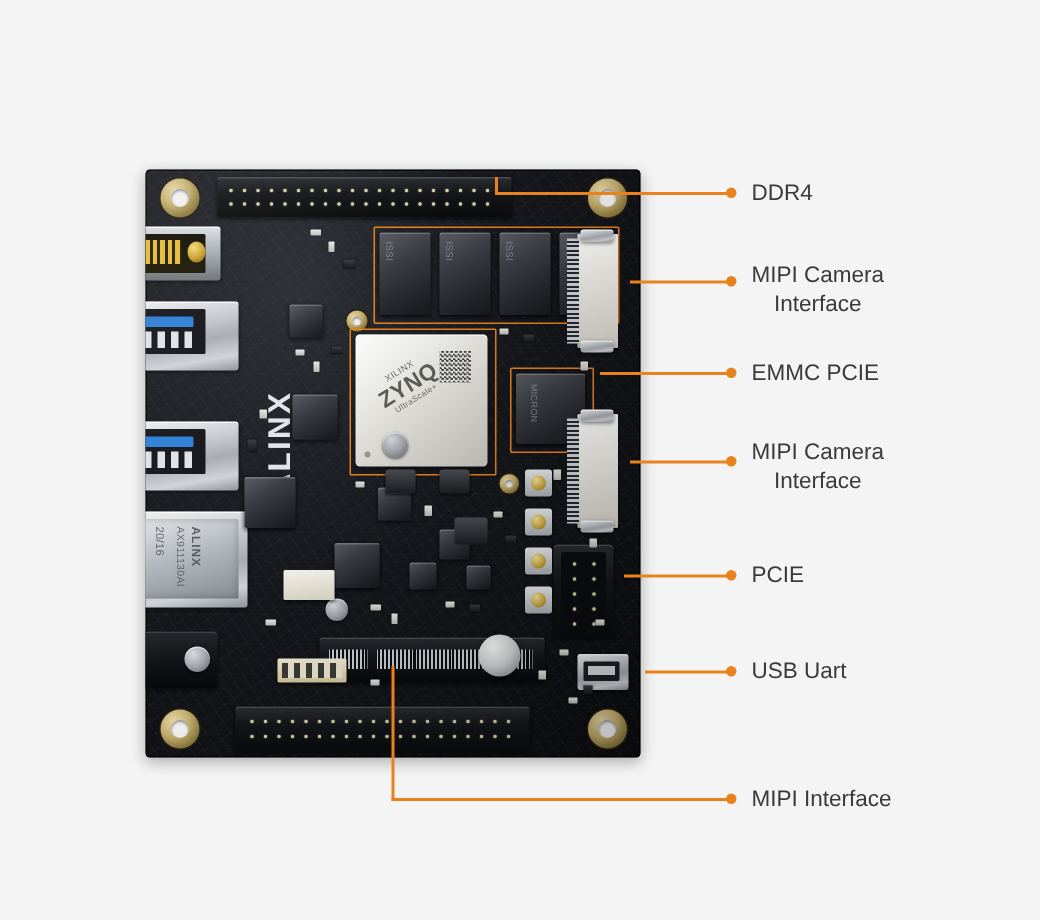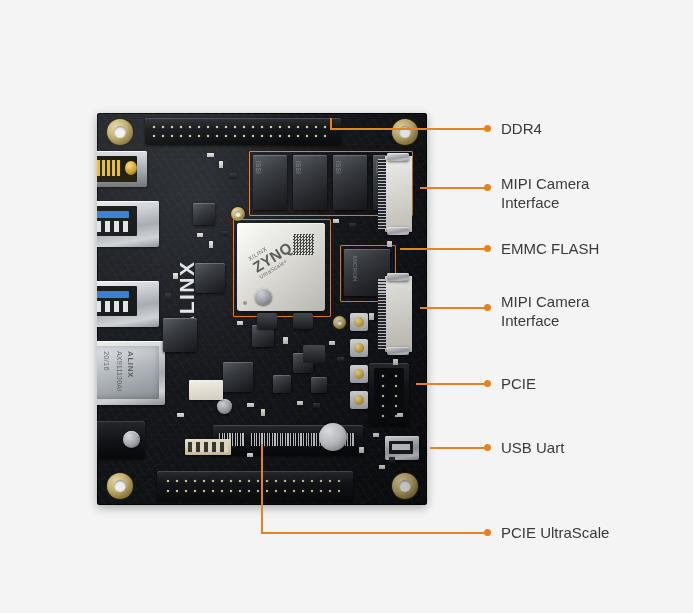--- a/index.html
+++ b/index.html
@@ -3,21 +3,21 @@
 <meta charset="utf-8">
 <style>
   html,body{margin:0;padding:0;}
   body{
     width:693px;height:613px;
     background:#f4f4f4;
     font-family:"Liberation Sans", sans-serif;
     overflow:hidden;
     position:relative;
   }
-  #stage{position:absolute;inset:0;}
+  #stage{position:absolute;inset:0;text-align:center;}
 
   
   .board{
     position:absolute;
     left:97px;top:113px;width:330px;height:392px;
     background:
       radial-gradient(ellipse at 32% 20%, #2a2d33 0%, #15171b 45%, #0b0c0f 100%);
     border-radius:3px;
     box-shadow:0 3px 10px rgba(0,0,0,.30), 0 0 0 1px #000 inset;
     overflow:hidden;
@@ -426,21 +426,21 @@
   <div>
     <div class="lead" style="left:420px;top:187.2px;width:67px;height:1.6px"></div>
     <div class="dot" style="left:484px;top:184px"></div>
     <div class="lbl" style="left:501px;top:174px">MIPI Camera
 Interface</div>
   </div>
 
   <div>
     <div class="lead" style="left:400px;top:248.2px;width:87px;height:1.6px"></div>
     <div class="dot" style="left:484px;top:245px"></div>
-    <div class="lbl" style="left:501px;top:239px">EMMC FLASH</div>
+    <div class="lbl" style="left:501px;top:239px">EMMC PCIE</div>
   </div>
 
   <div>
     <div class="lead" style="left:420px;top:307.2px;width:67px;height:1.6px"></div>
     <div class="dot" style="left:484px;top:304px"></div>
     <div class="lbl" style="left:501px;top:292px">MIPI Camera
 Interface</div>
   </div>
 
   <div>
@@ -452,16 +452,16 @@
   <div>
     <div class="lead" style="left:430px;top:447.2px;width:57px;height:1.6px"></div>
     <div class="dot" style="left:484px;top:444px"></div>
     <div class="lbl" style="left:501px;top:438px">USB Uart</div>
   </div>
 
   <div>
     <div class="lead" style="left:261px;top:444px;width:1.6px;height:90px"></div>
     <div class="lead" style="left:261px;top:532.2px;width:226px;height:1.6px"></div>
     <div class="dot" style="left:484px;top:529px"></div>
-    <div class="lbl" style="left:501px;top:523px">PCIE UltraScale</div>
+    <div class="lbl" style="left:501px;top:523px">MIPI Interface</div>
   </div>
 
 </div>
 
 </body></html>

